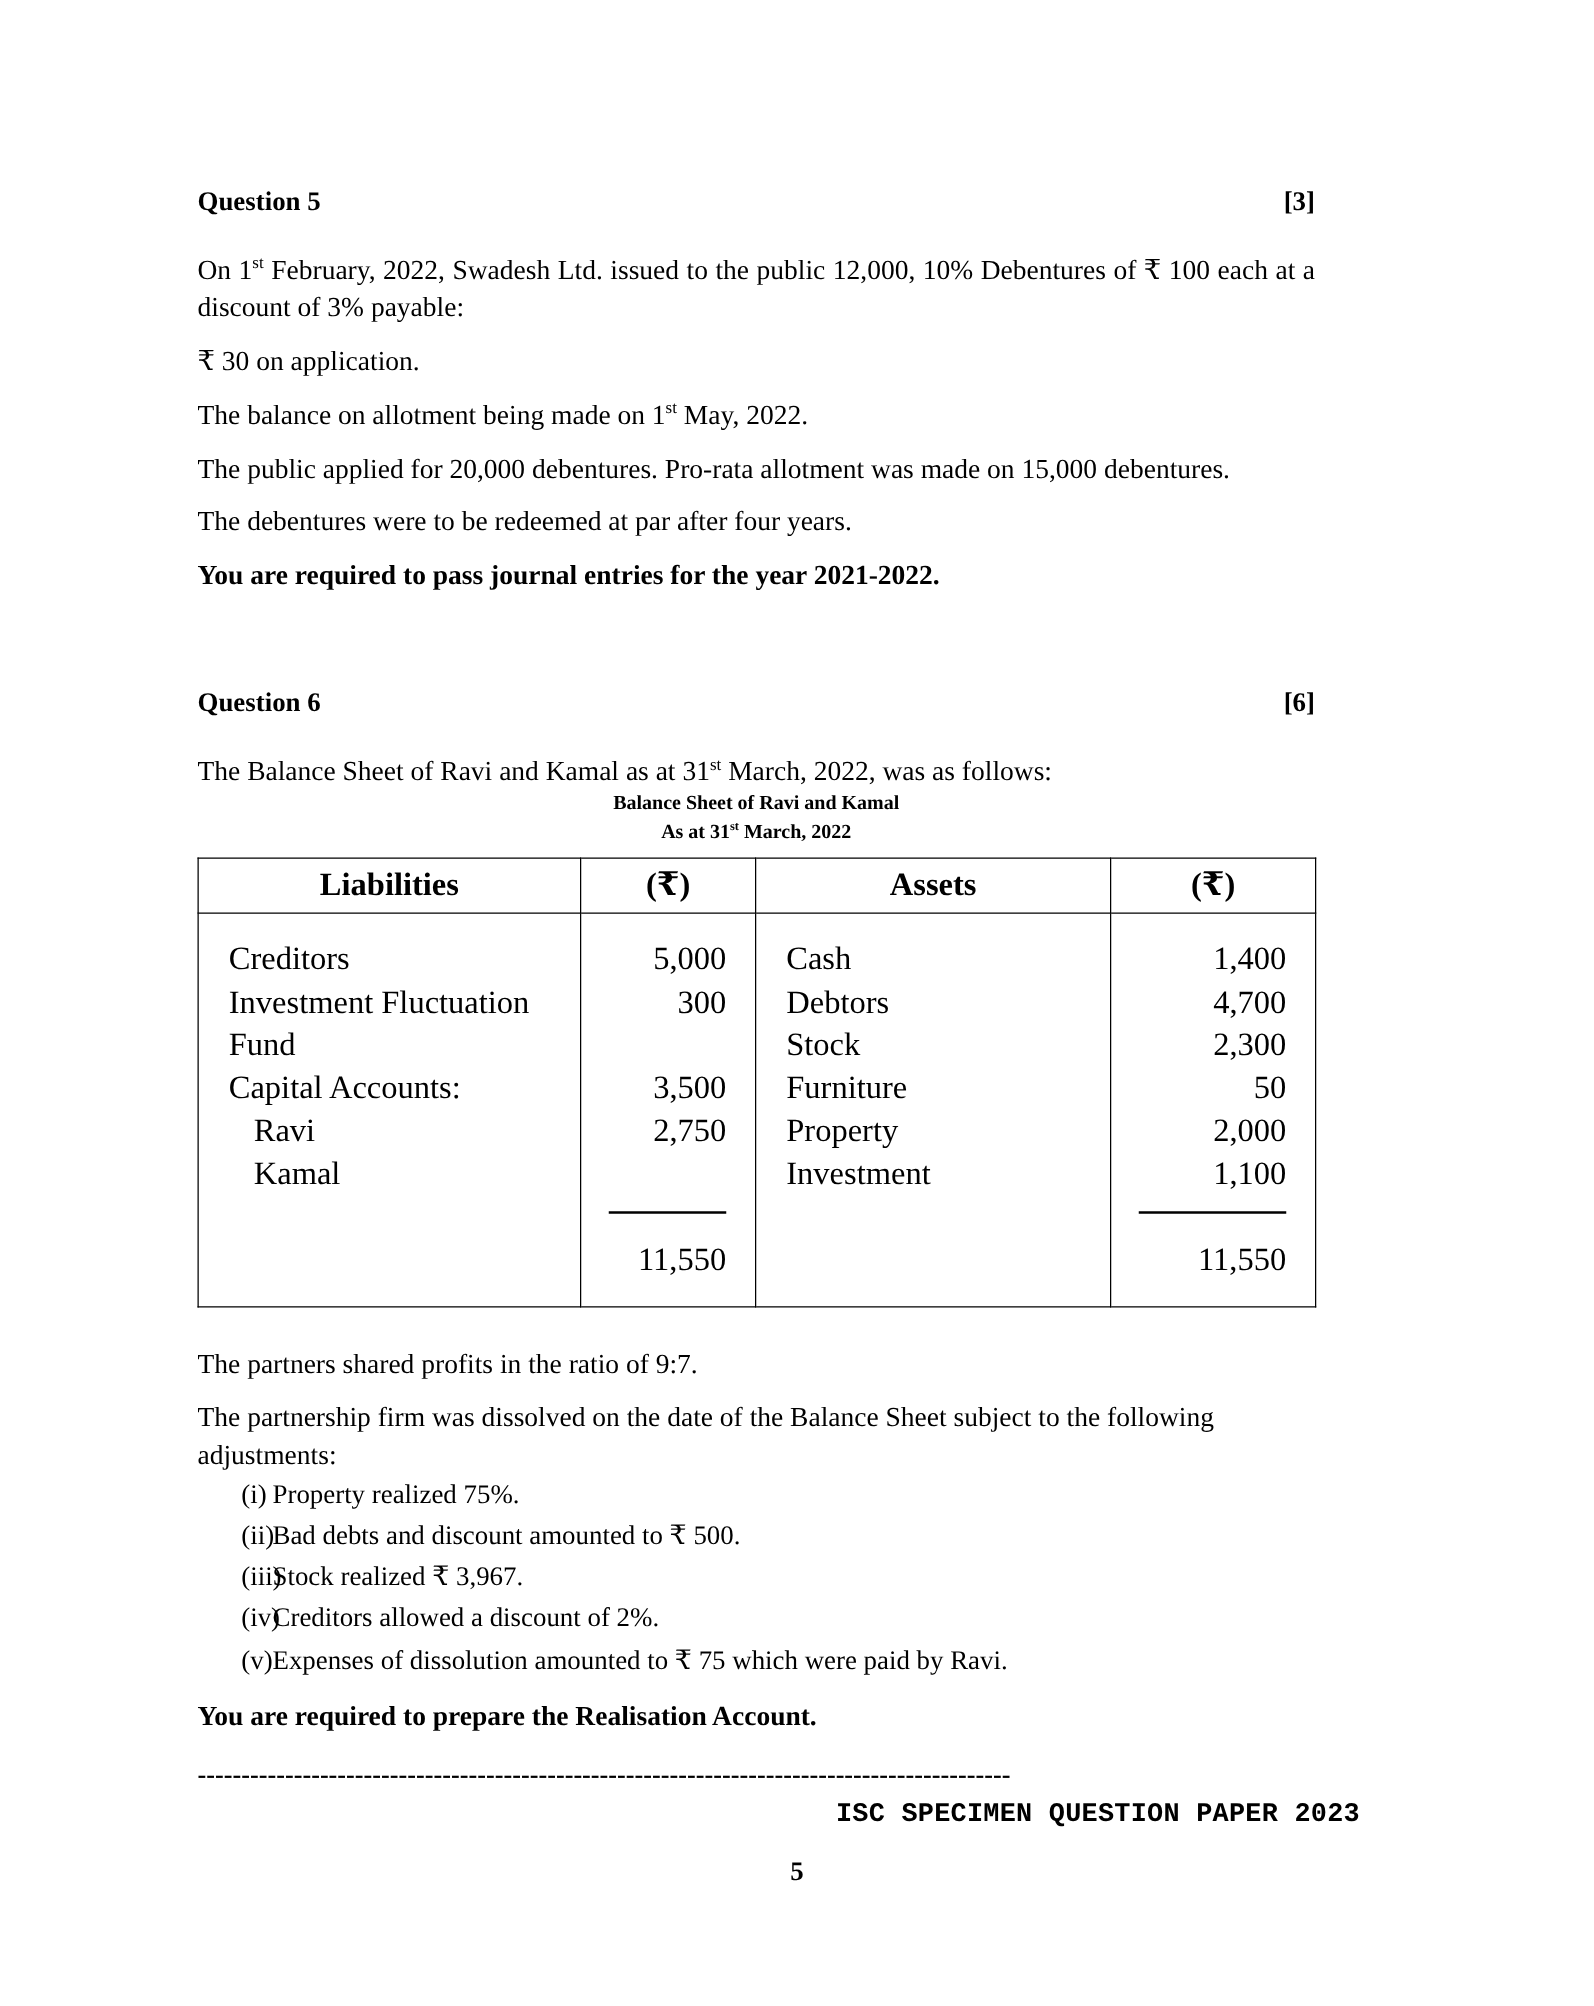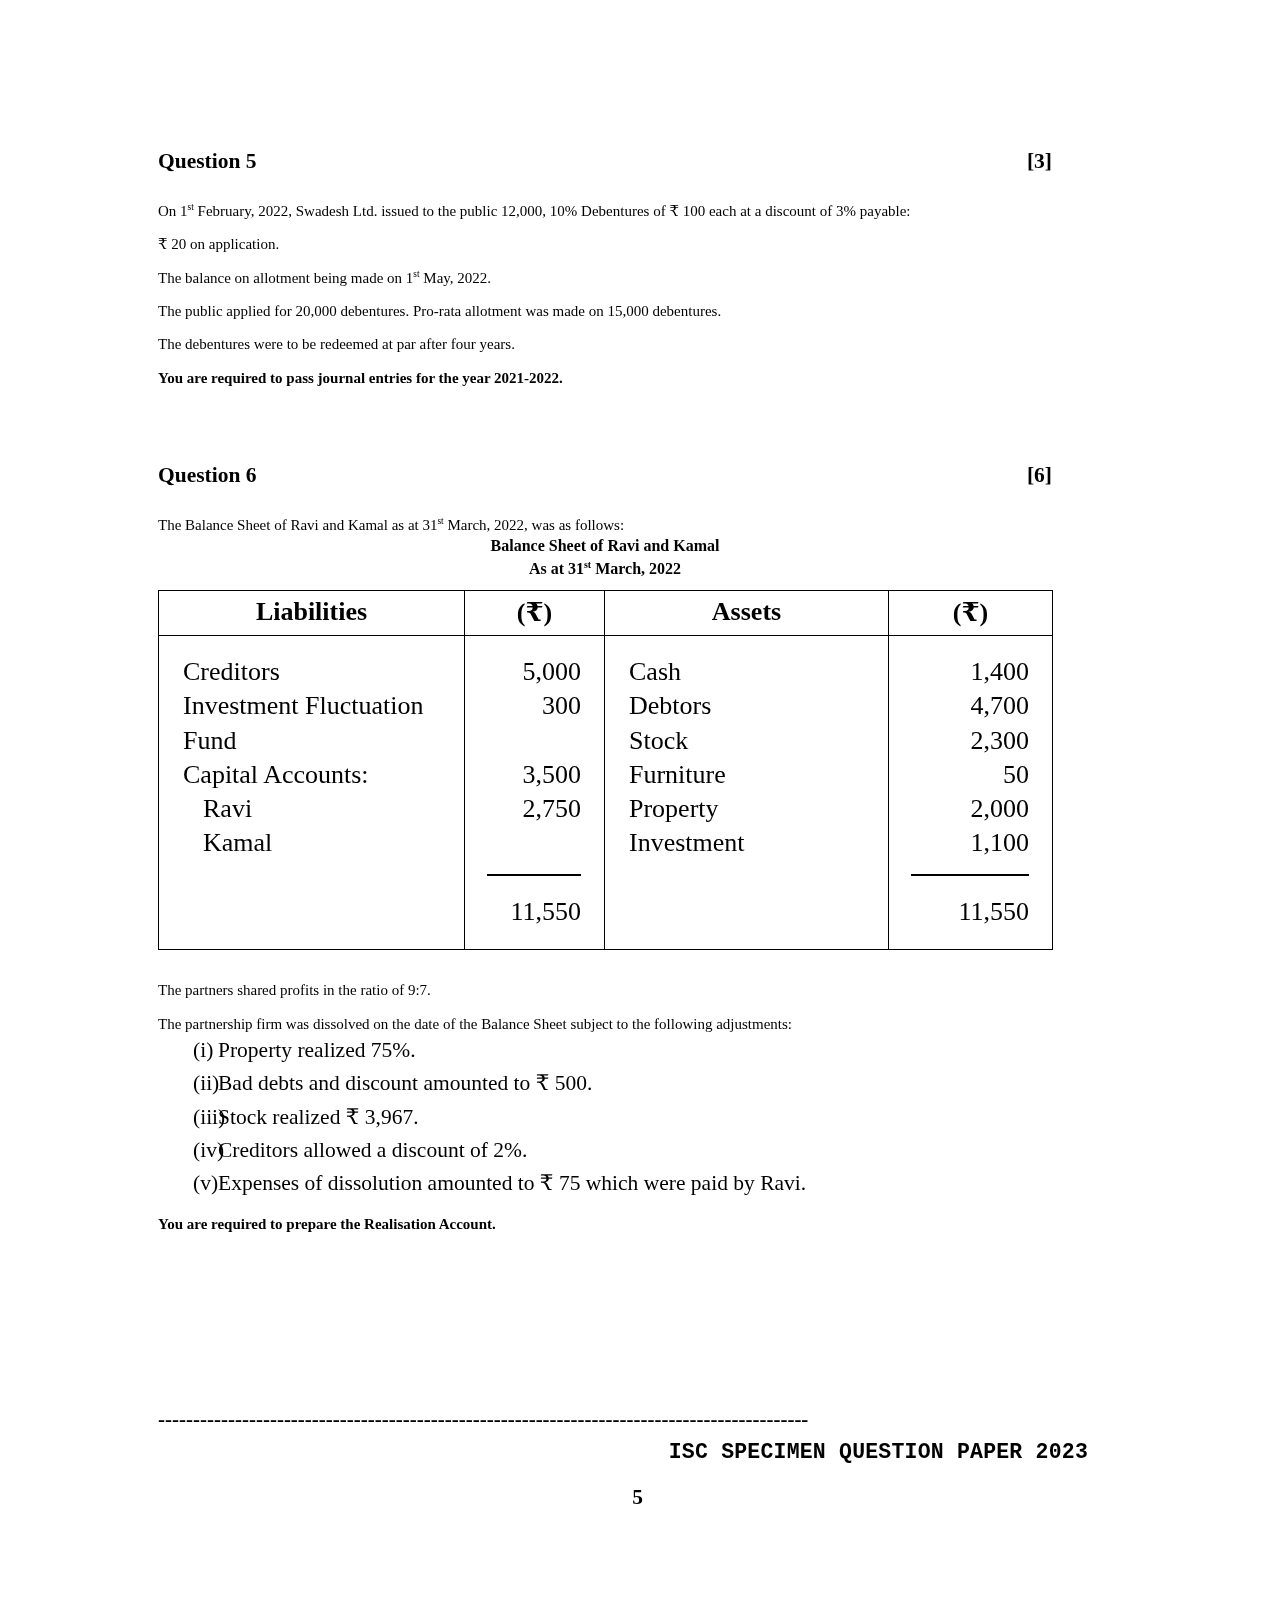--- a/index.html
+++ b/index.html
@@ -37,21 +37,21 @@
     font-size: 21.5px;
     line-height: 1.25;
   }
   .q-head .marks {
     font-weight: bold;
     font-size: 21.5px;
   }
 
   
   p.para {
-    font-size: 15px;
+    font-size: 22px;
     line-height: 1.36;
     margin: 0;
     padding: 0;
     text-align: justify;
     text-justify: inter-word;
   }
   p.para.nojust { text-align: left; }
   p.bold {
     font-weight: bold;
   }
@@ -191,21 +191,21 @@
       <span>Question 5</span>
       <span class="marks">[3]</span>
     </div>
 
     <div class="gap-md"></div>
 
     <p class="para"><span>On 1</span><sup>st</sup><span> February, 2022, Swadesh Ltd. issued to the public 12,000, 10% Debentures of ₹ 100 each at a discount of 3% payable:</span></p>
 
     <div class="gap-sm"></div>
 
-    <p class="para nojust">₹ 20 on application.</p>
+    <p class="para nojust">₹ 30 on application.</p>
 
     <div class="gap-sm"></div>
 
     <p class="para nojust"><span>The balance on allotment being made on 1</span><sup>st</sup><span> May, 2022.</span></p>
 
     <div class="gap-sm"></div>
 
     <p class="para">The public applied for 20,000 debentures. Pro-rata allotment was made on 15,000 debentures.</p>
 
     <div class="gap-sm"></div>

